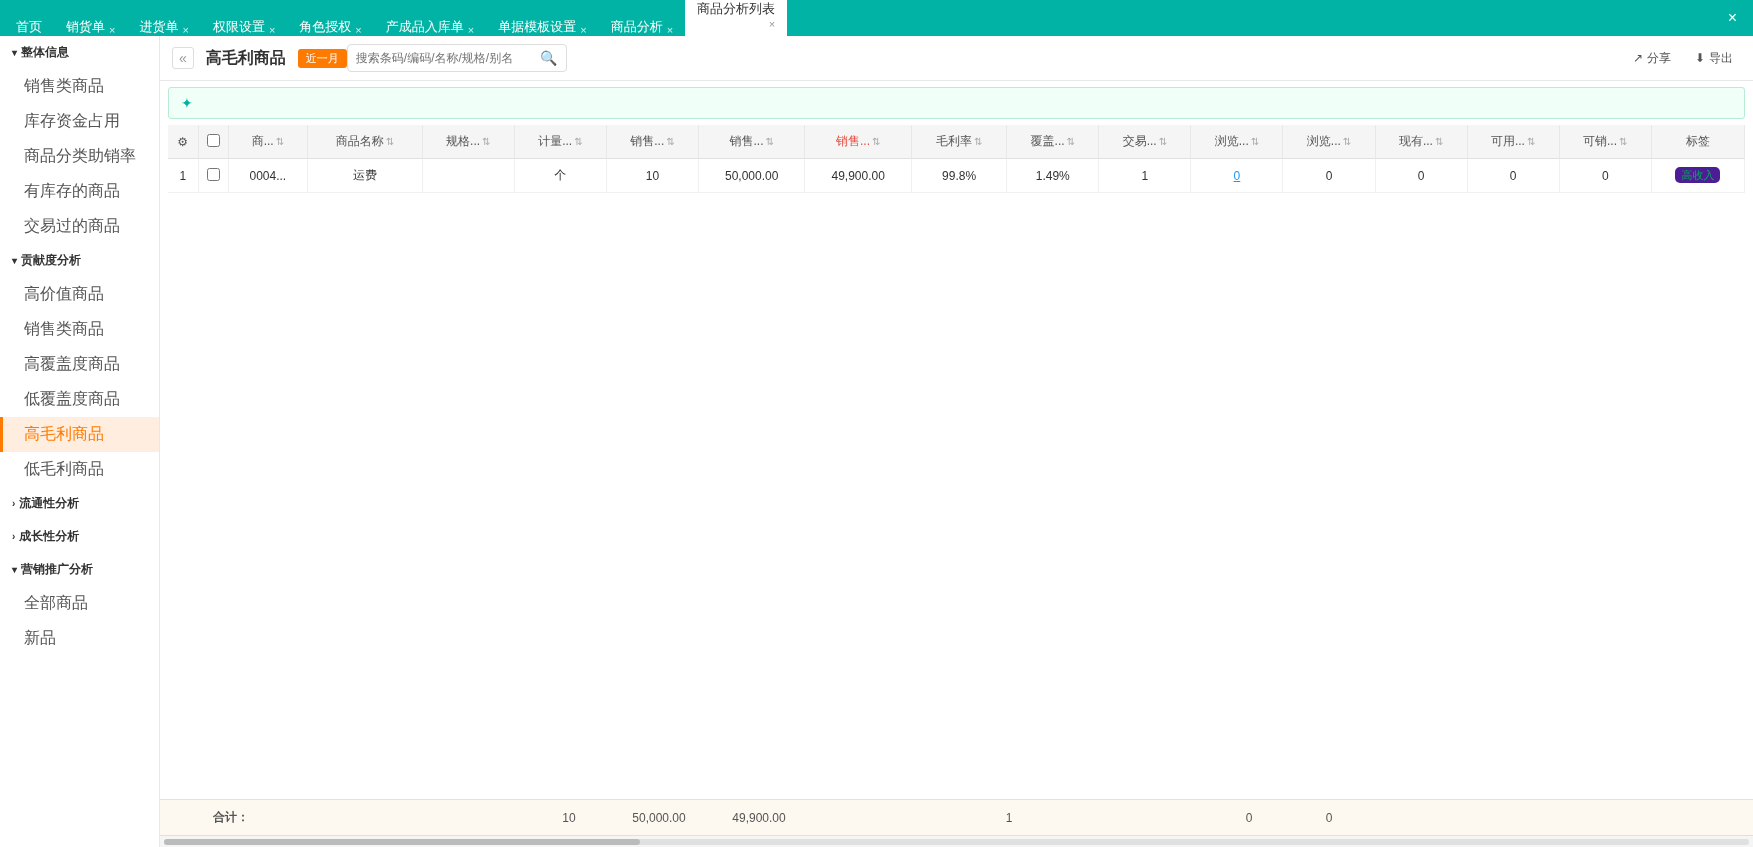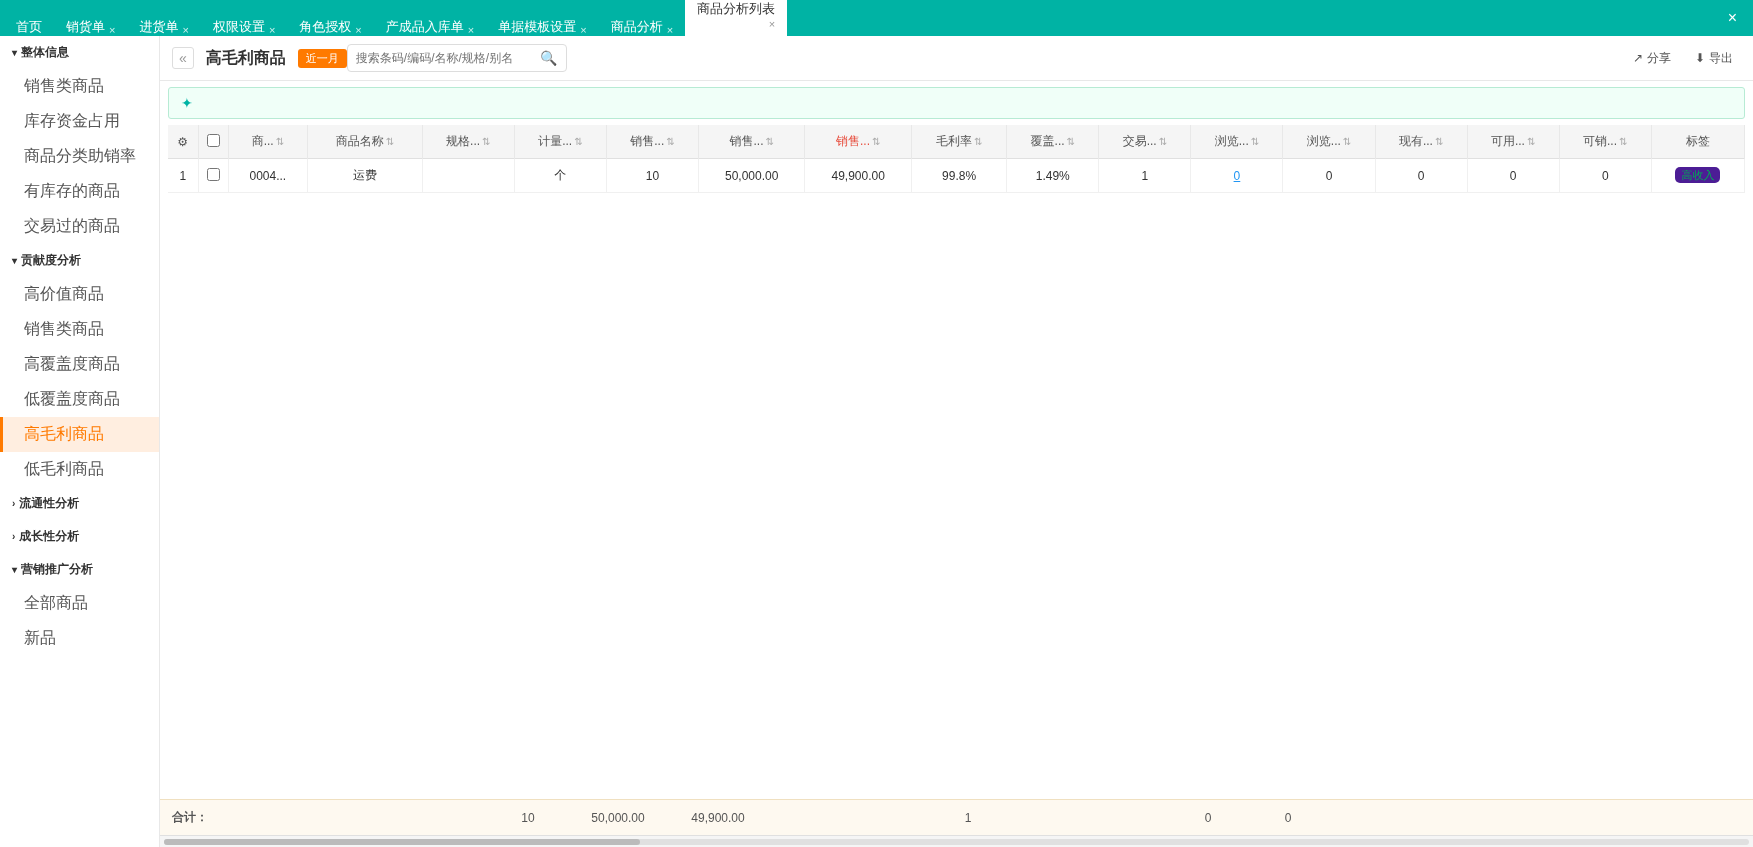--- a/index.html
+++ b/index.html
@@ -218,21 +218,21 @@
     .footer-bar {
       background: #fef9f0;
       border-top: 1px solid #f0e0c0;
       padding: 8px 12px;
       display: flex;
       align-items: center;
       font-size: 12px;
       color: #555;
       min-height: 36px;
     }
-    .footer-label { margin-right: 20px; font-weight: bold; }
+    .footer-label { margin-right: 20px; font-weight: bold; margin-left: 41px; }
     .footer-values {
       display: flex;
       gap: 0;
       flex: 1;
     }
     .footer-cell {
       text-align: center;
       min-width: 80px;
     }
 

